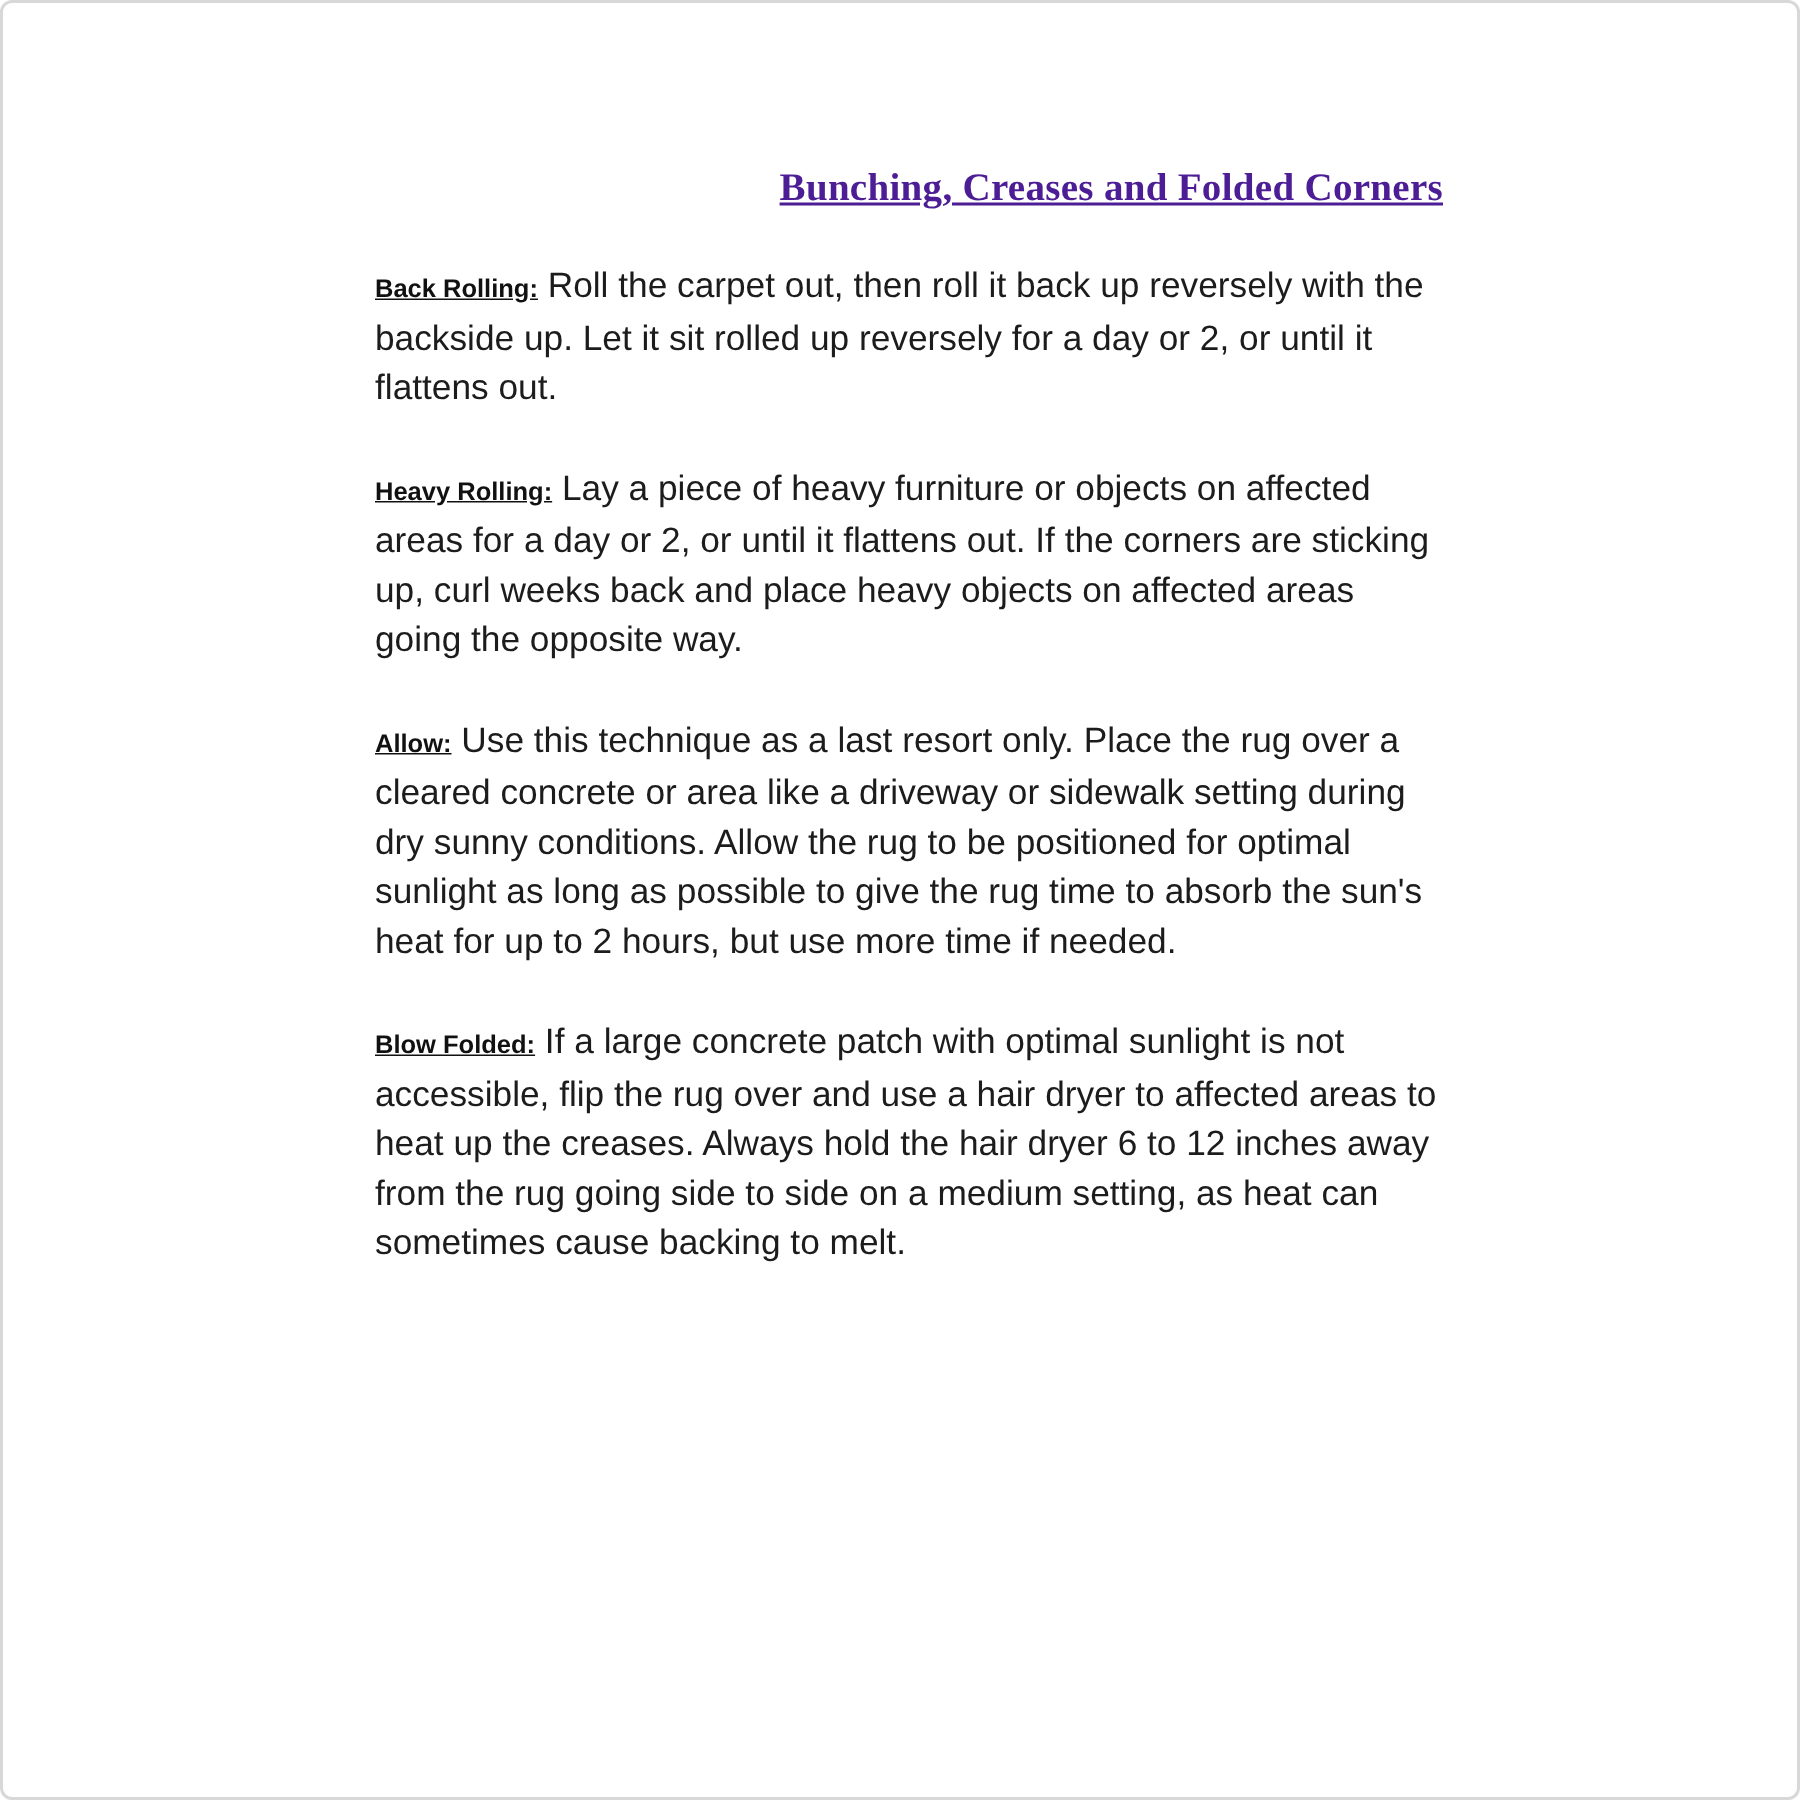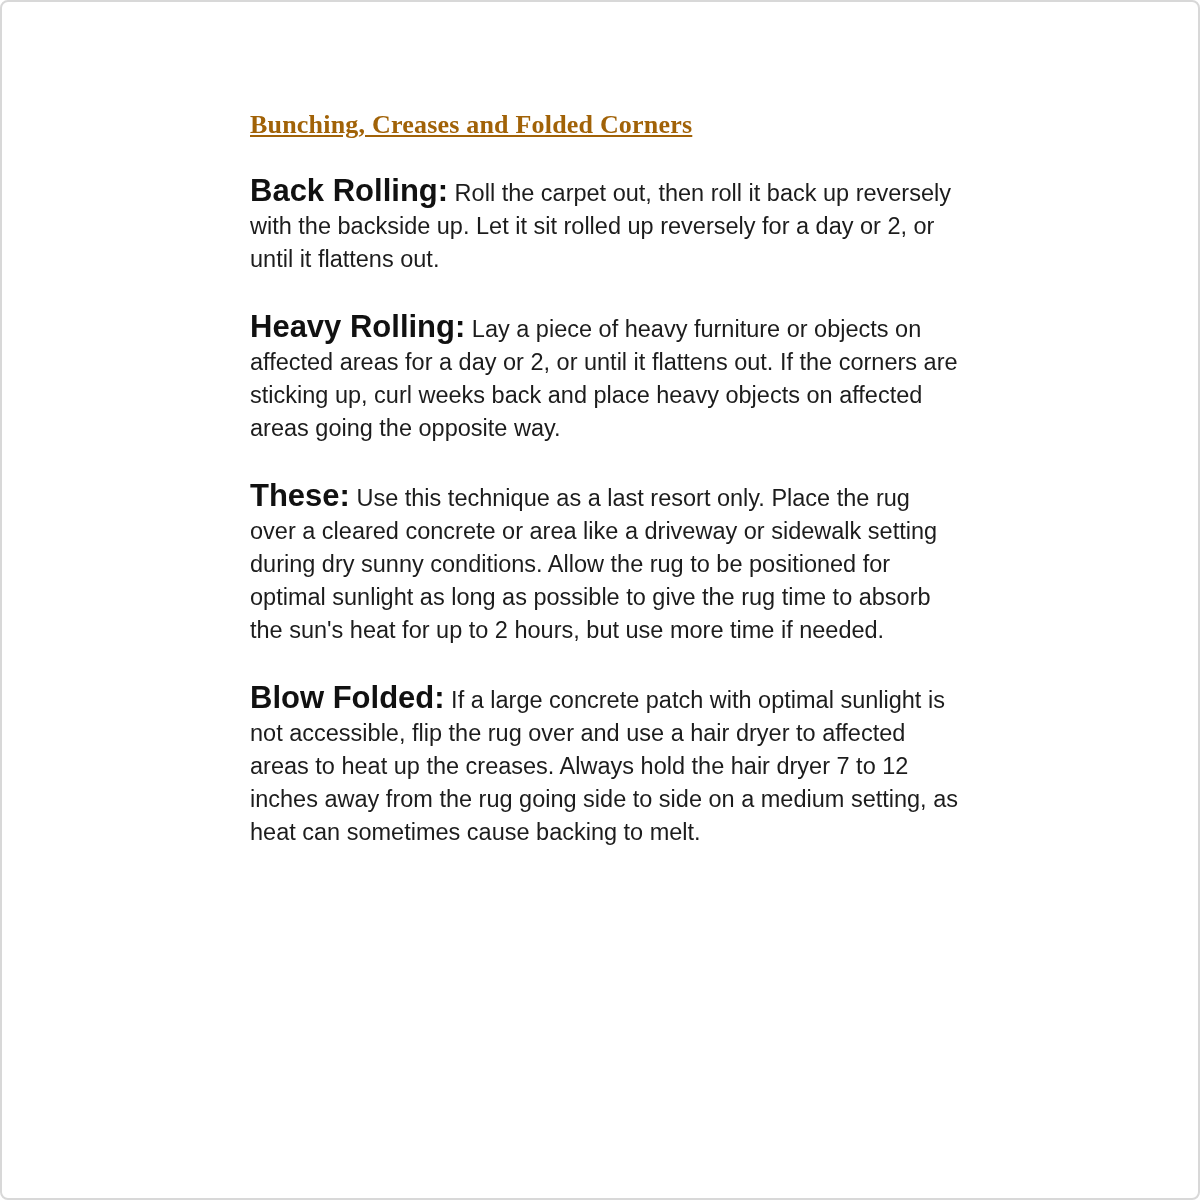--- a/index.html
+++ b/index.html
@@ -22,49 +22,51 @@
   .content {
     position: absolute;
     top: 108px;
     left: 248px;
     width: 712px;
   }
   h1.doc-heading {
     font-family: "Liberation Serif", "DejaVu Serif", serif;
     font-size: 26px;
     font-weight: bold;
-    color: #a16207;
+    color: #4c1d95;
     text-decoration: underline;
     margin: 0 0 34px 0;
     letter-spacing: 0.2px;
+    text-align: right;
   }
   p.doc-para {
     font-size: 23.5px;
     line-height: 33px;
     margin: 0 0 34px 0;
     color: #1c1c1c;
     text-align: left;
   }
   p.doc-para .lead {
     font-weight: bold;
-    font-size: 31px;
+    font-size: 17px;
     color: #111111;
+    text-decoration: underline;
   }
 </style>
 </head>
 <body>
 
 <div class="page">
   <div class="content">
 
     <h1 class="doc-heading">Bunching, Creases and Folded Corners</h1>
 
 
     <p class="doc-para"><span class="lead">Back Rolling:</span><span> Roll the carpet out, then roll it back up reversely with the backside up. Let it sit rolled up reversely for a day or 2, or until it flattens out.</span></p>
 
     <p class="doc-para"><span class="lead">Heavy Rolling:</span><span> Lay a piece of heavy furniture or objects on affected areas for a day or 2, or until it flattens out. If the corners are sticking up, curl weeks back and place heavy objects on affected areas going the opposite way.</span></p>
 
-    <p class="doc-para"><span class="lead">These:</span><span> Use this technique as a last resort only. Place the rug over a cleared concrete or area like a driveway or sidewalk setting during dry sunny conditions. Allow the rug to be positioned for optimal sunlight as long as possible to give the rug time to absorb the sun's heat for up to 2 hours, but use more time if needed.</span></p>
+    <p class="doc-para"><span class="lead">Allow:</span><span> Use this technique as a last resort only. Place the rug over a cleared concrete or area like a driveway or sidewalk setting during dry sunny conditions. Allow the rug to be positioned for optimal sunlight as long as possible to give the rug time to absorb the sun's heat for up to 2 hours, but use more time if needed.</span></p>
 
-    <p class="doc-para"><span class="lead">Blow Folded:</span><span> If a large concrete patch with optimal sunlight is not accessible, flip the rug over and use a hair dryer to affected areas to heat up the creases. Always hold the hair dryer 7 to 12 inches away from the rug going side to side on a medium setting, as heat can sometimes cause backing to melt.</span></p>
+    <p class="doc-para"><span class="lead">Blow Folded:</span><span> If a large concrete patch with optimal sunlight is not accessible, flip the rug over and use a hair dryer to affected areas to heat up the creases. Always hold the hair dryer 6 to 12 inches away from the rug going side to side on a medium setting, as heat can sometimes cause backing to melt.</span></p>
 
   </div>
 </div>
 
 </body></html>

